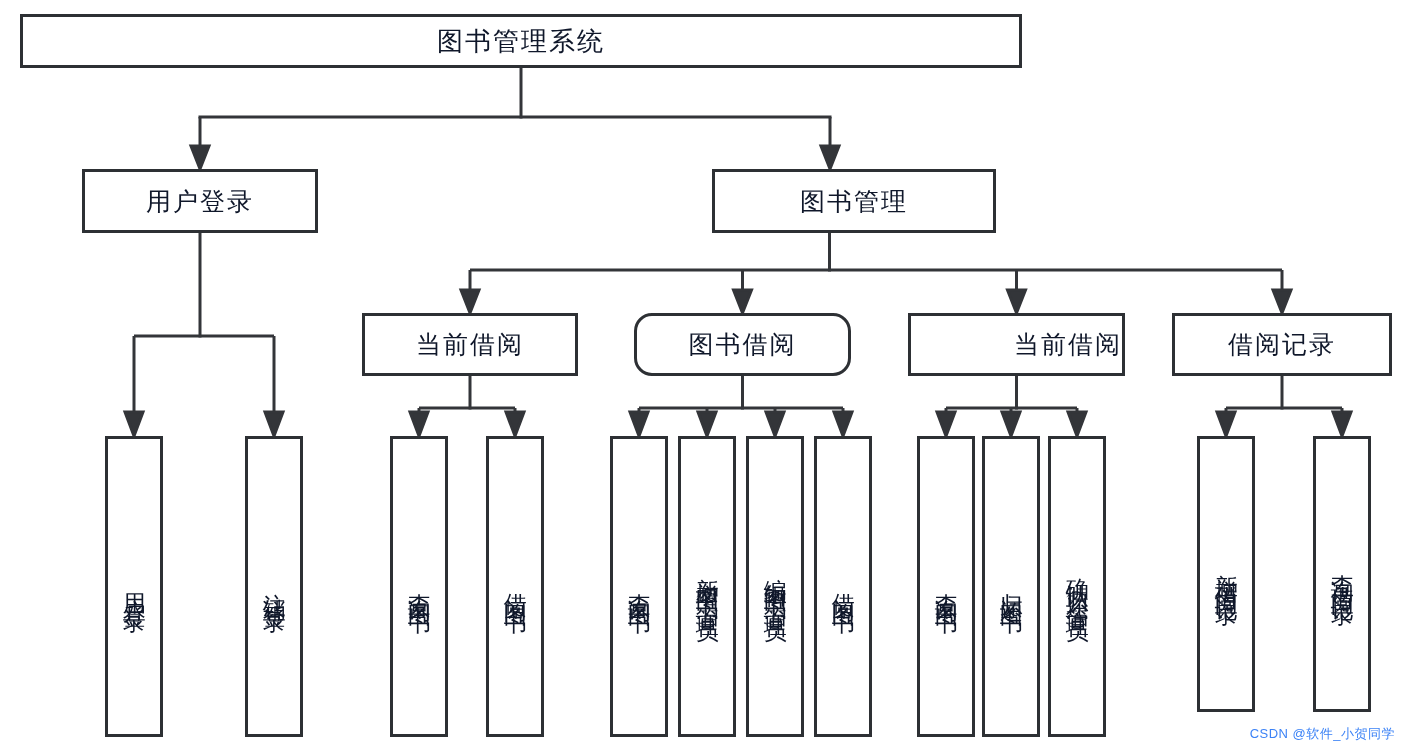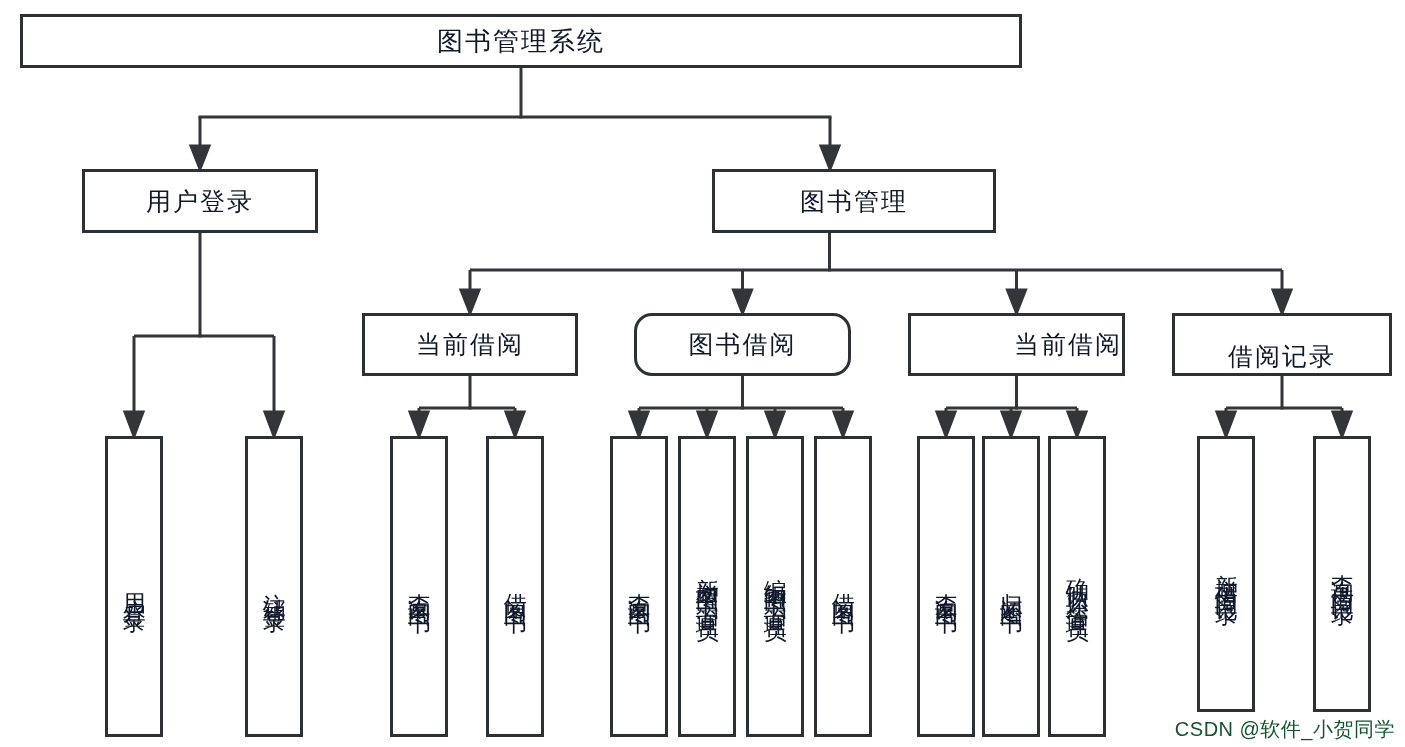--- a/index.html
+++ b/index.html
@@ -29,31 +29,31 @@
     line-height:1.1;
     white-space:nowrap;
   }
   
   .n-root{left:20px;top:14px;width:1002px;height:54px;}
   .n-userlogin{left:82px;top:169px;width:236px;height:64px;}
   .n-bookmgmt{left:712px;top:169px;width:284px;height:64px;}
   .n-newbook{left:362px;top:313px;width:216px;height:63px;}
   .n-borrowmod{left:634px;top:313px;width:217px;height:63px;border-radius:18px;}
   .n-current{left:908px;top:313px;width:217px;height:63px;justify-content:flex-end;}
-  .n-records{left:1172px;top:313px;width:220px;height:63px;align-items:flex-end;}
+  .n-records{left:1172px;top:313px;width:220px;height:63px;}
   .leaf{top:436px;width:58px;height:301px;}
   .leaf-short{height:276px;}
   .n-a1{left:105px;} .n-a2{left:245px;}
   .n-b1{left:390px;} .n-b2{left:486px;}
   .n-c1{left:610px;} .n-c2{left:678px;} .n-c3{left:746px;} .n-c4{left:814px;}
   .n-d1{left:917px;} .n-d2{left:982px;} .n-d3{left:1048px;}
   .n-e1{left:1197px;} .n-e2{left:1313px;}
   .watermark{
     position:absolute;right:10px;bottom:4px;
-    color:#14532d;font-size:20px;letter-spacing:0.5px;
+    color:#3b82f6;font-size:13px;letter-spacing:0.5px;
     white-space:nowrap;
     text-align:right;
   }
 </style>
 </head>
 <body>
 
 <div class="stage">
 
   <svg class="connectors" width="1405" height="747" viewBox="0 0 1405 747" stroke="#333539" stroke-width="3" fill="#333539">

